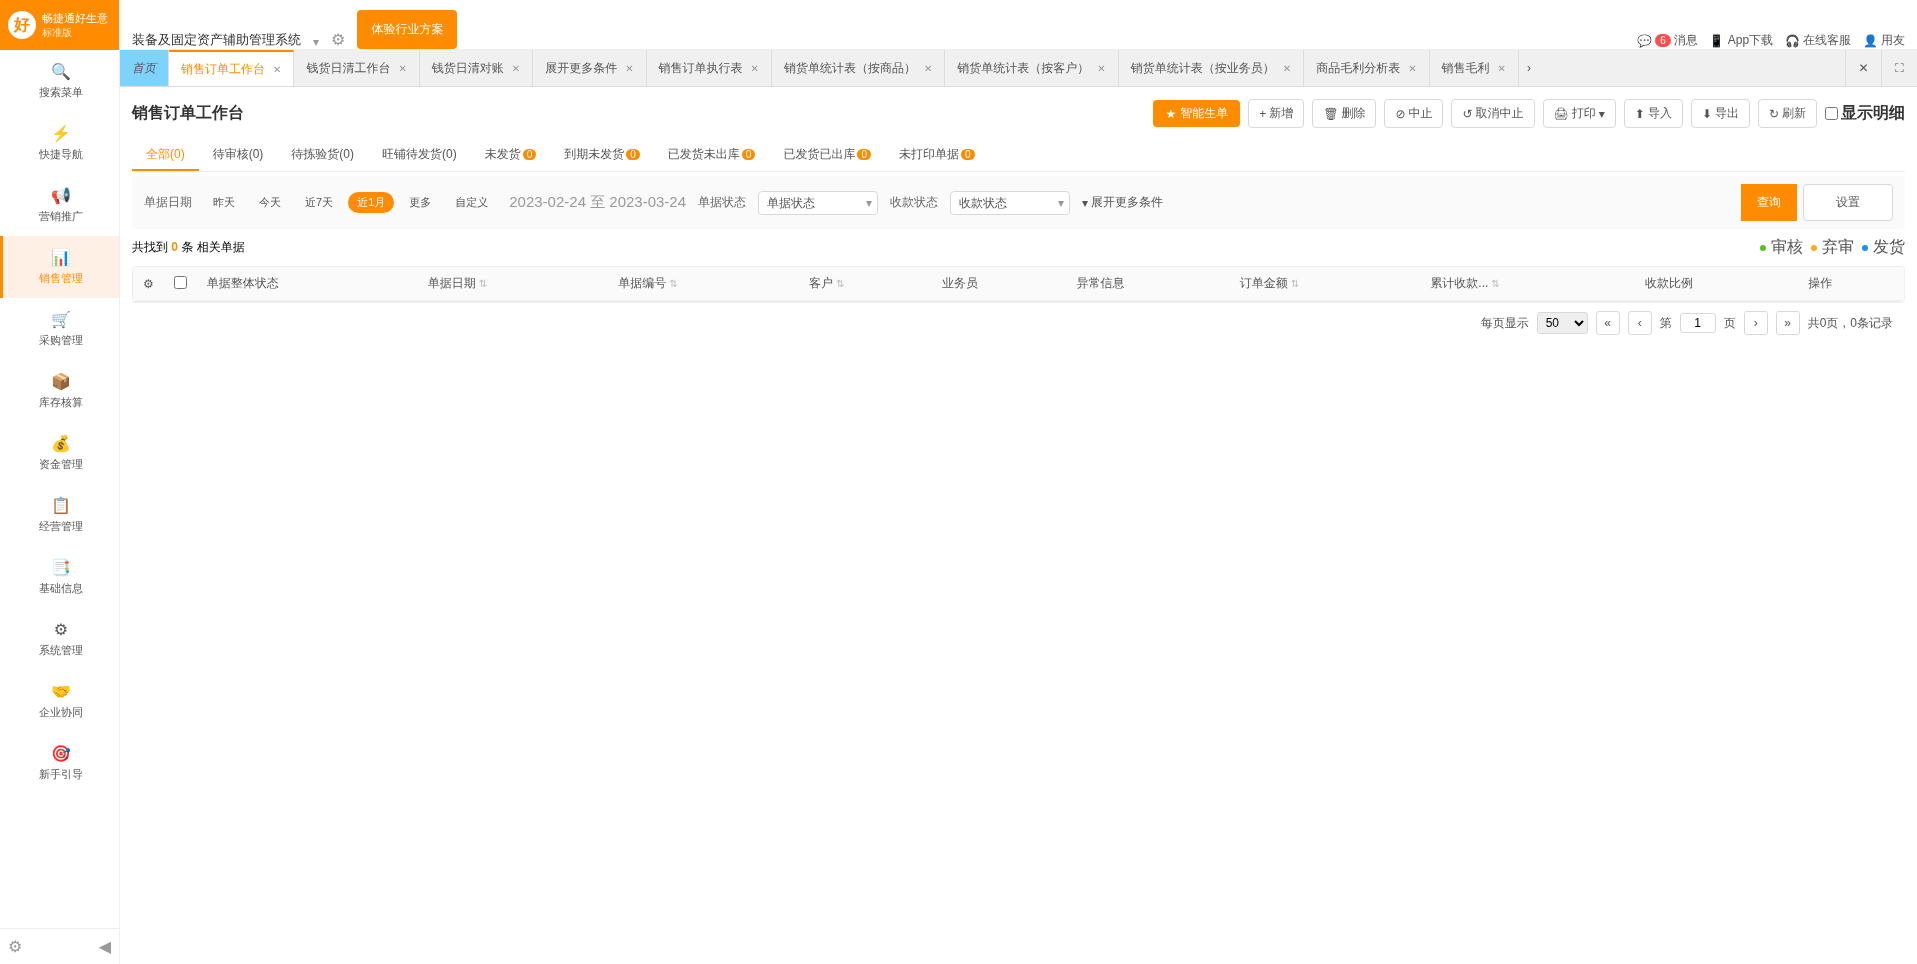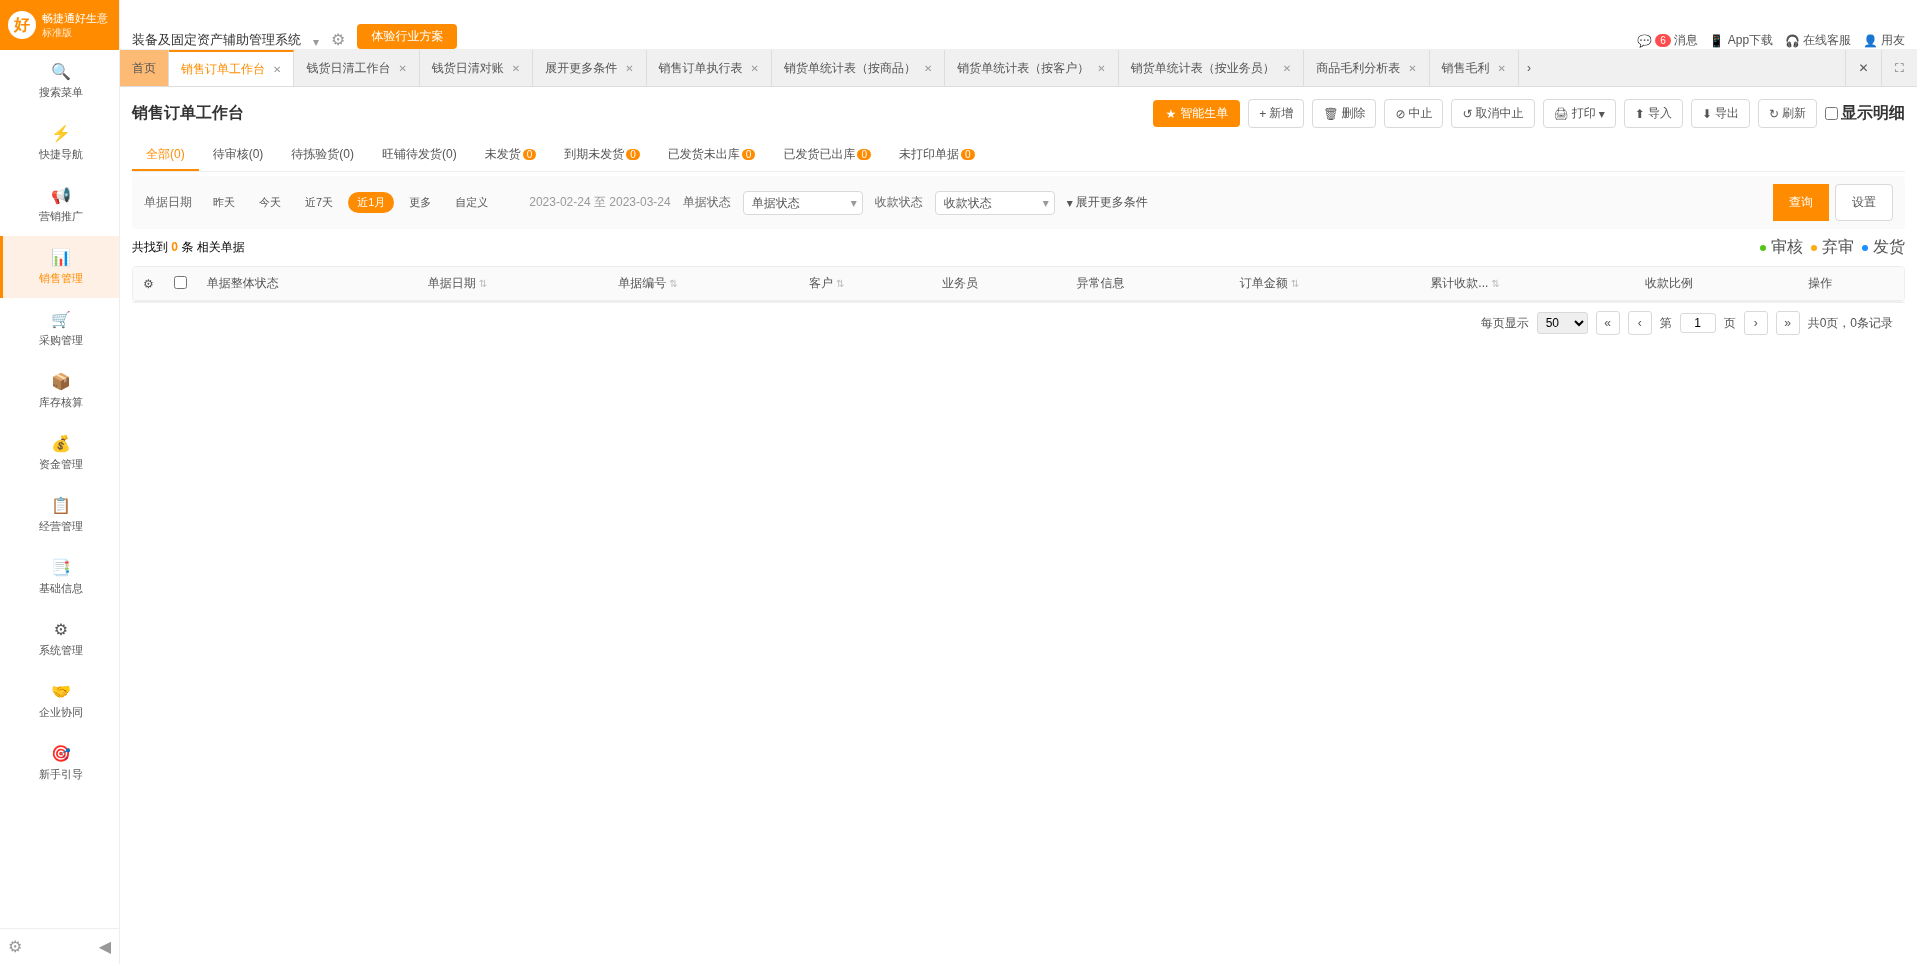--- a/index.html
+++ b/index.html
@@ -13,29 +13,29 @@
     .sidebar-nav-item { padding: 12px 8px; display: flex; flex-direction: column; align-items: center; gap: 4px; cursor: pointer; color: #555; font-size: 11px; border-left: 3px solid transparent; }
     .sidebar-nav-item.active { background: #fff0e6; color: #ff8c00; border-left: 3px solid #ff8c00; }
     .sidebar-nav-item .nav-icon { font-size: 16px; }
     .sidebar-footer { margin-top: auto; padding: 8px; display: flex; align-items: center; justify-content: space-between; border-top: 1px solid #eee; }
 
     
     .main { flex: 1; display: flex; flex-direction: column; overflow: hidden; }
 
     
     .topbar { height: 50px; background: #fff; border-bottom: 1px solid #eee; display: flex; align-items: flex-end; padding: 0 12px; gap: 12px; flex-shrink: 0; }
-    .topbar-btn { padding: 4px 14px; background: #ff8c00; color: #fff; border: none; border-radius: 4px; cursor: pointer; font-size: 12px; }
+    .topbar-btn { padding: 11px 14px; background: #ff8c00; color: #fff; border: none; border-radius: 4px; cursor: pointer; font-size: 12px; }
     .badge { background: #ff4d4f; color: #fff; border-radius: 10px; padding: 1px 5px; font-size: 10px; }
     .topbar-icon-item { display: flex; align-items: center; gap: 3px; cursor: pointer; color: #555; }
 
     
     .tabbar { background: #f0f0f0; display: flex; align-items: center; border-bottom: 1px solid #ddd; flex-shrink: 0; overflow: hidden; }
     .tab { padding: 0 12px; height: 36px; display: flex; align-items: center; gap: 6px; cursor: pointer; font-size: 12px; white-space: nowrap; border-right: 1px solid #ddd; background: #f0f0f0; color: #555; }
     .tab.active { background: #fff; color: #ff8c00; border-top: 2px solid #ff8c00; }
-    .tab.home { background: #fdba74; }
+    .tab.home { background: #7dd3fc; font-style: italic; }
     .tab-close { font-size: 10px; color: #999; margin-left: 2px; }
     .tabbar-more { padding: 0 8px; height: 36px; display: flex; align-items: center; cursor: pointer; color: #555; }
     .tabbar-end { display: flex; align-items: center; margin-left: auto; }
     .tabbar-end-btn { width: 36px; height: 36px; display: flex; align-items: center; justify-content: center; cursor: pointer; color: #555; border-left: 1px solid #ddd; }
 
     
     .content { flex: 1; overflow: auto; padding: 12px; background: #fff; }
     .page-title { font-size: 16px; font-weight: bold; color: #333; margin-bottom: 12px; display: flex; align-items: center; justify-content: space-between; }
     .page-title-actions { display: flex; gap: 8px; align-items: center; }
     .btn-smart { background: #ff8c00; color: #fff; border: none; border-radius: 4px; padding: 5px 12px; cursor: pointer; font-size: 12px; display: flex; align-items: center; gap: 4px; }
@@ -46,28 +46,28 @@
     .subtab { padding: 6px 14px; cursor: pointer; font-size: 12px; color: #555; border-bottom: 2px solid transparent; }
     .subtab.active { color: #ff8c00; border-bottom: 2px solid #ff8c00; }
     .subtab-badge { background: #ff4d4f; color: #fff; border-radius: 10px; padding: 0 4px; font-size: 10px; margin-left: 2px; }
 
     
     .filter-row { display: flex; align-items: center; gap: 12px; margin-bottom: 8px; flex-wrap: wrap; background: #fafafa; padding: 8px 12px; border-radius: 4px; }
     .filter-label { color: #666; font-size: 12px; white-space: nowrap; }
     .filter-dates { display: flex; gap: 6px; }
     .filter-date-btn { padding: 2px 8px; border-radius: 3px; cursor: pointer; font-size: 11px; color: #555; border: 1px solid transparent; }
     .filter-date-btn.active { background: #ff8c00; color: #fff; border-radius: 12px; }
-    .filter-date-range { font-size: 12px; color: #999; margin-left: 20px; }
+    .filter-date-range { font-size: 15px; color: #999; }
     .filter-select { border: 1px solid #d9d9d9; border-radius: 4px; padding: 4px 24px 4px 8px; font-size: 12px; color: #555; background: #fff; appearance: none; cursor: pointer; min-width: 120px; }
     .filter-select-wrap { position: relative; display: inline-block; }
     .filter-select-wrap::after { content: '▾'; position: absolute; right: 6px; top: 50%; transform: translateY(-50%); color: #999; pointer-events: none; }
     .expand-btn { color: #555; font-size: 12px; cursor: pointer; display: flex; align-items: center; gap: 3px; }
     .filter-actions { margin-left: auto; display: flex; gap: 6px; }
     .btn-query { background: #ff8c00; color: #fff; border: none; border-radius: 0; padding: 10px 16px; cursor: pointer; font-size: 12px; }
-    .btn-set { background: #fff; color: #555; border: 1px solid #d9d9d9; border-radius: 4px; padding: 5px 16px; cursor: pointer; font-size: 12px; }
+    .btn-set { background: #fff; color: #555; border: 1px solid #d9d9d9; border-radius: 4px; padding: 5px 32px; cursor: pointer; font-size: 12px; }
 
     
     .result-info { display: flex; align-items: center; justify-content: space-between; margin-bottom: 8px; }
     .result-actions { display: flex; gap: 8px; }
     .result-btn { color: #555; font-size: 16px; cursor: pointer; display: flex; align-items: center; gap: 3px; }
     .dot { width: 6px; height: 6px; border-radius: 50%; display: inline-block; margin-right: 2px; }
 
     
     .table-wrap { border: 1px solid #eee; border-radius: 4px; overflow: auto; }
     table { width: 100%; border-collapse: collapse; font-size: 12px; }

